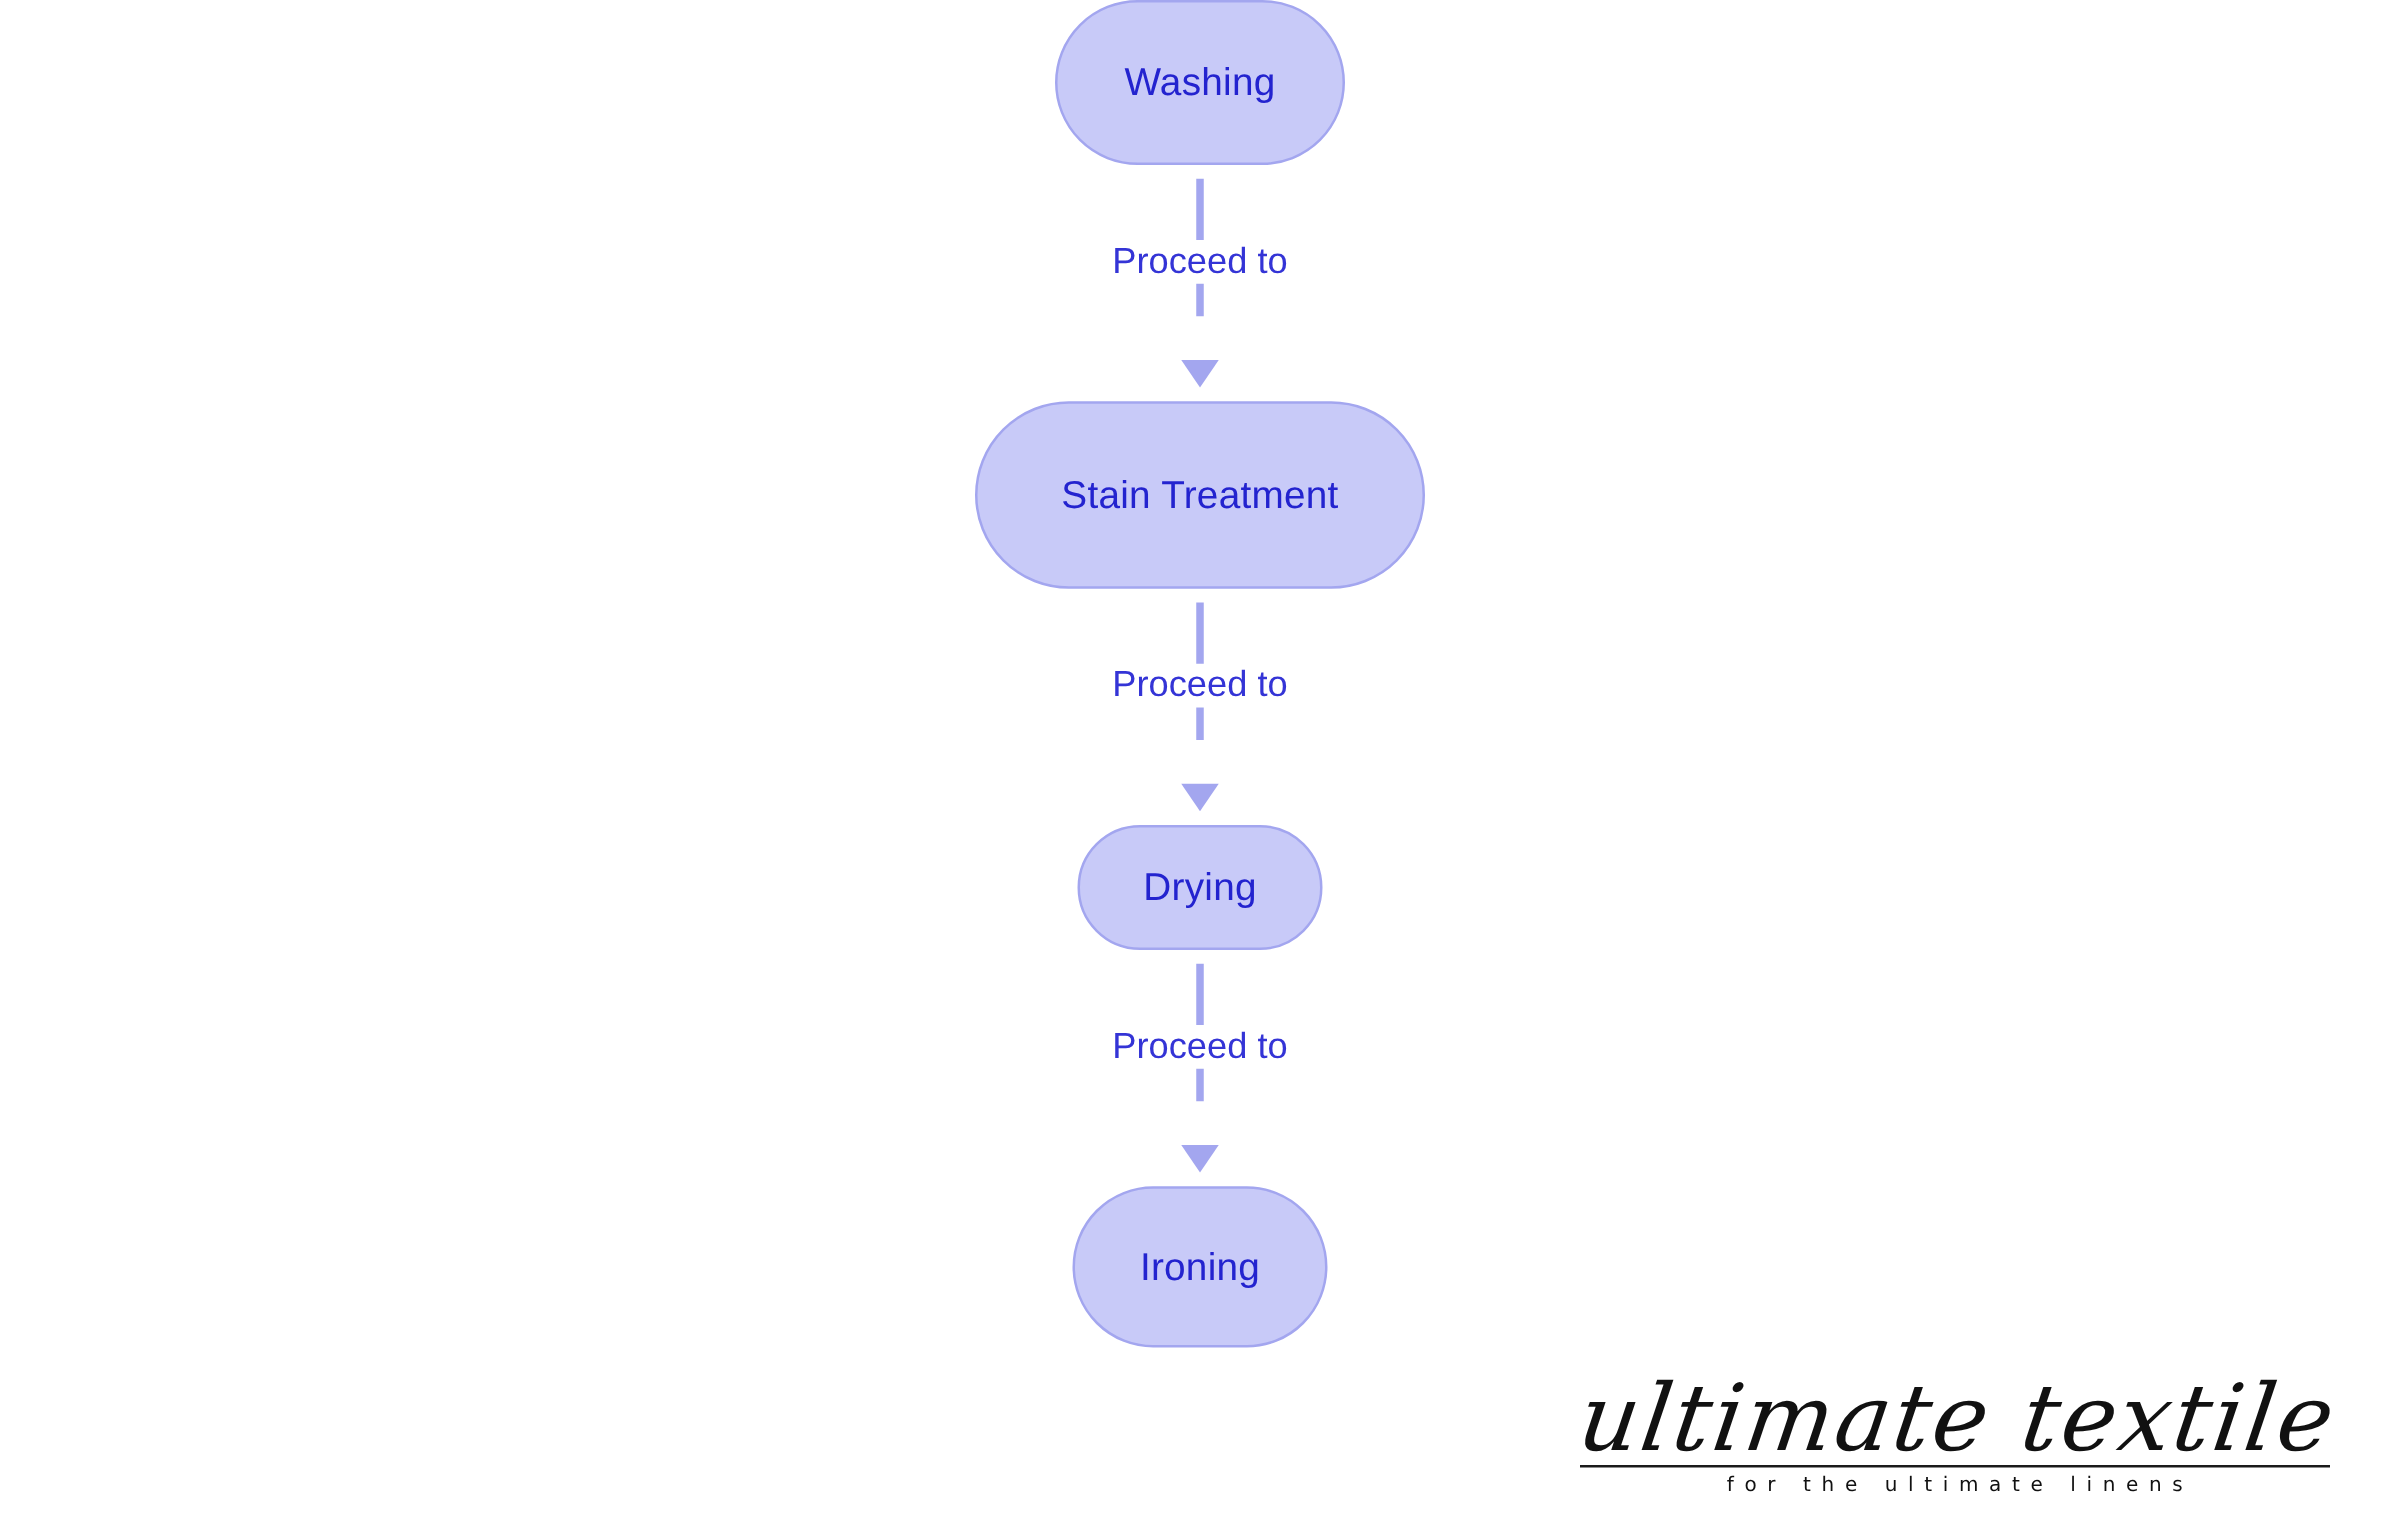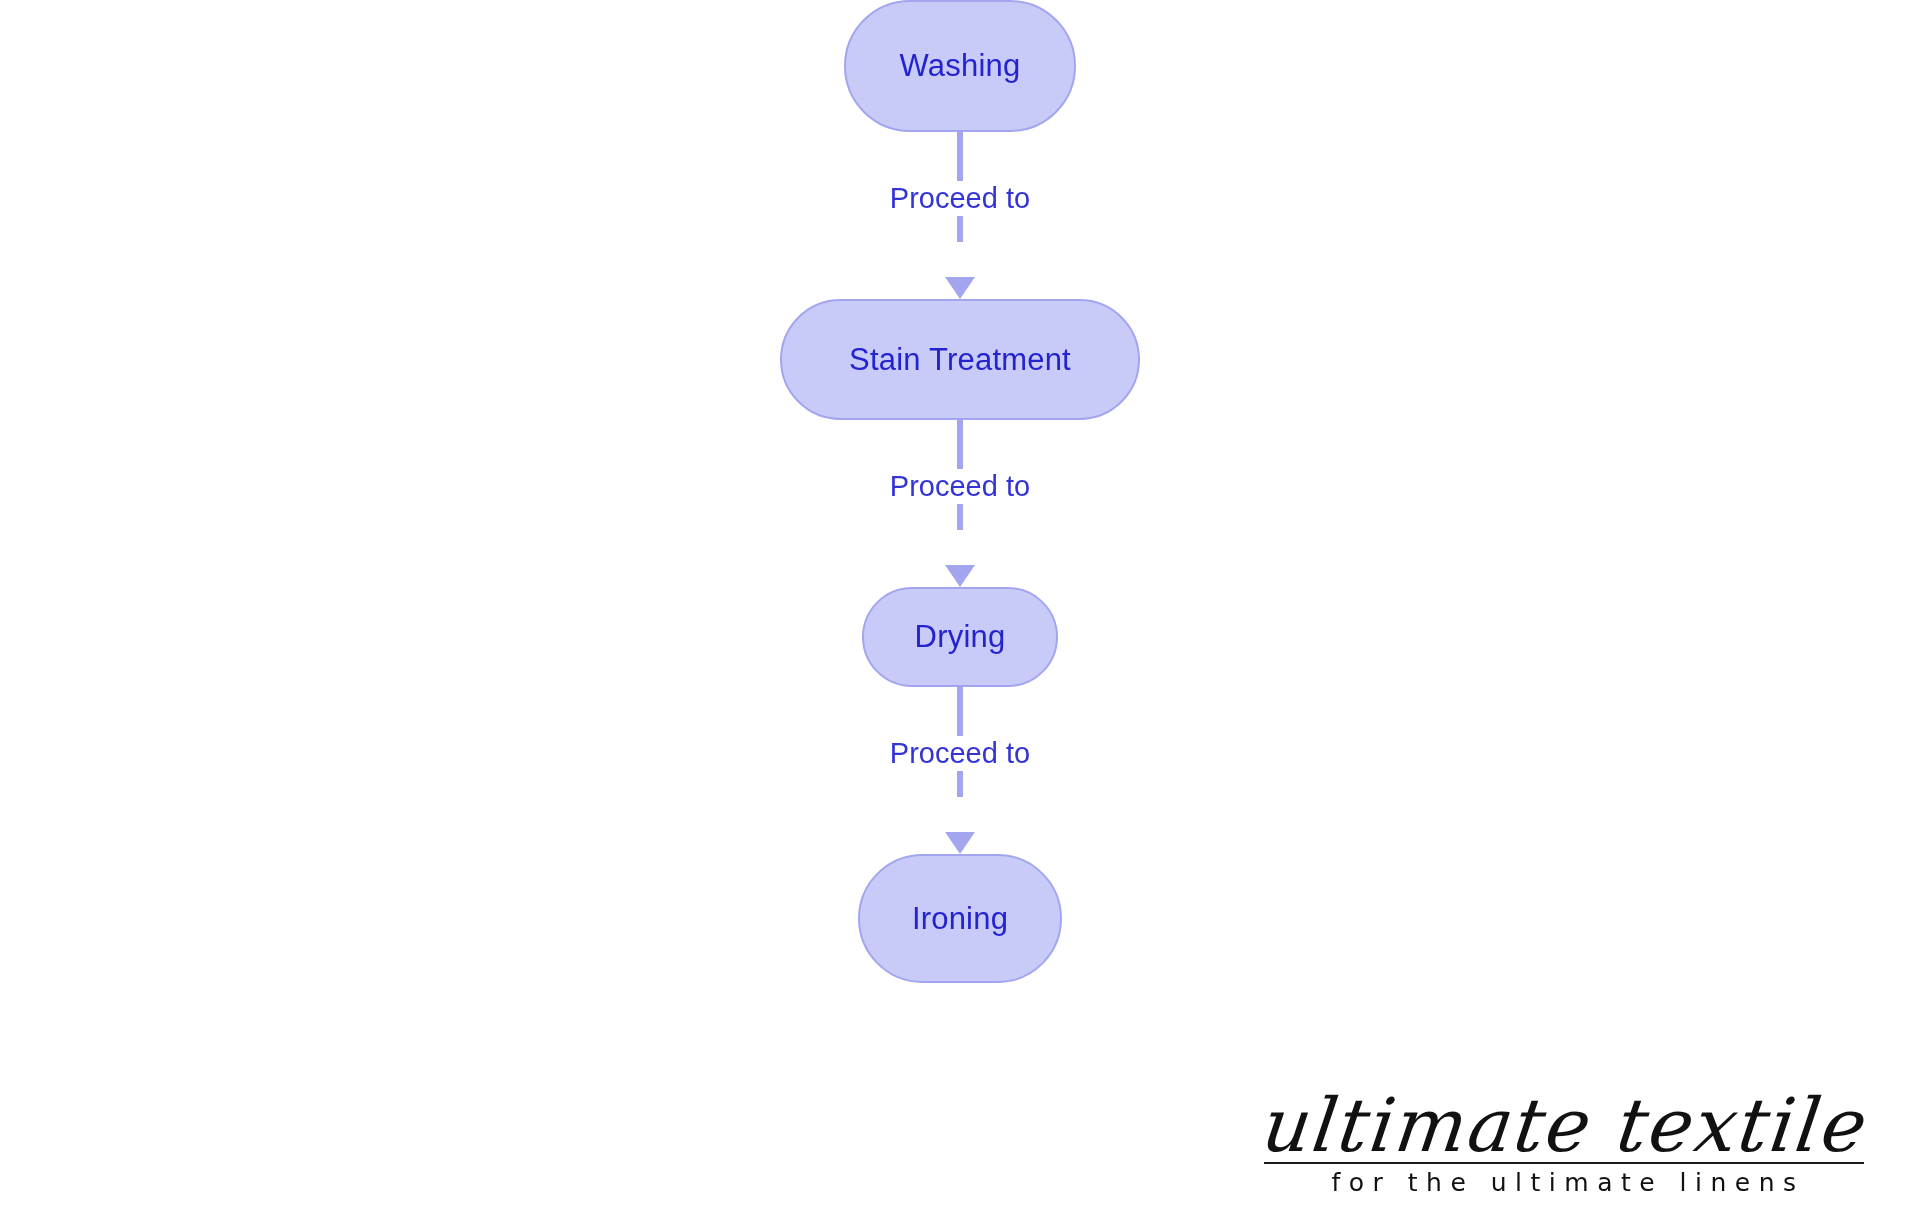--- a/index.html
+++ b/index.html
@@ -26,20 +26,21 @@
   }
 
   .flow-column {
     position: absolute;
     left: 0;
     top: 0;
     width: 1920px;
     display: flex;
     flex-direction: column;
     align-items: center;
+    gap: 11px;
   }
 
   
   .node {
     box-sizing: border-box;
     background: #c8caf8;
     border: 2px solid #a3a6ef;
     border-radius: 999px;
     color: #2323cf;
     display: flex;
@@ -49,21 +50,21 @@
     font-weight: 400;
     letter-spacing: 0.2px;
     white-space: nowrap;
   }
   .node-washing {
     width: 232px;
     height: 132px;
   }
   .node-stain-treatment {
     width: 360px;
-    height: 121px;
+    height: 150px;
   }
   .node-drying {
     width: 196px;
     height: 100px;
   }
   .node-ironing {
     width: 204px;
     height: 129px;
   }
 
@@ -130,21 +131,21 @@
   .logo-rule {
     display: block;
     height: 2px;
     background: #1a1a1a;
     width: 100%;
     margin: 2px 0 4px 0;
   }
   .logo-tagline {
     display: block;
     font-family: "DejaVu Sans", sans-serif;
-    font-size: 25px;
+    font-size: 16px;
     letter-spacing: 8.5px;
     color: #111111;
     white-space: nowrap;
     padding-left: 8px;
   }
 </style>
 </head>
 <body>
 
 <div id="flowchart">

